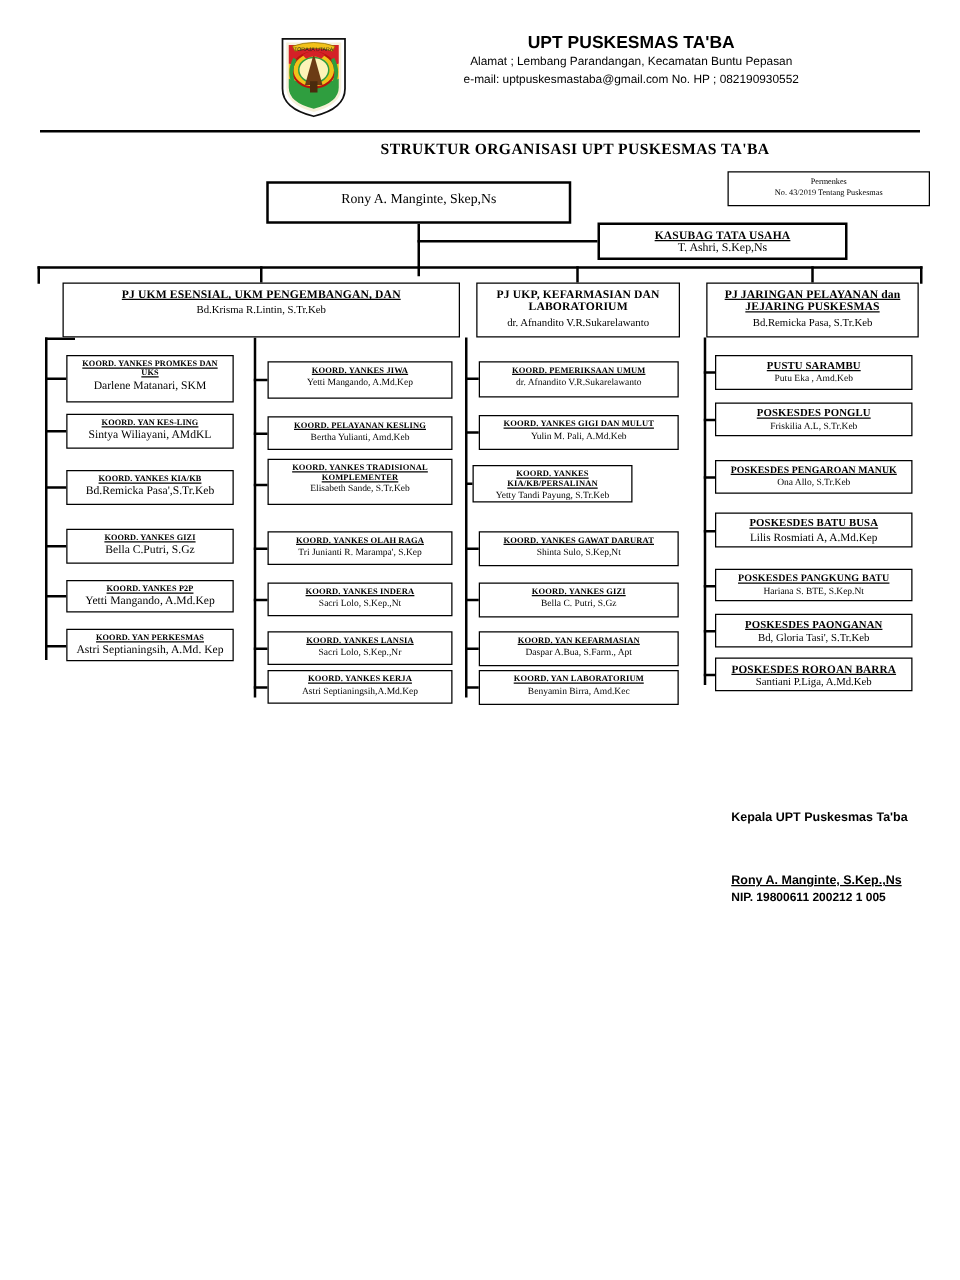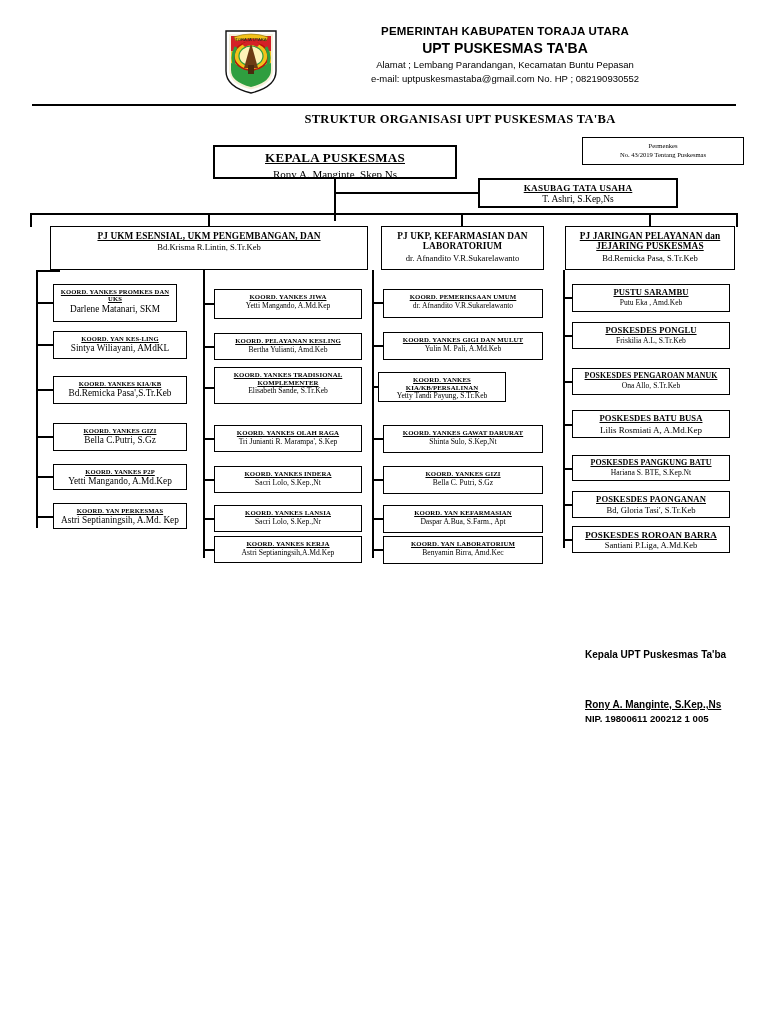--- a/index.html
+++ b/index.html
@@ -157,21 +157,20 @@
       <path d="M20 19 Q29 13 38 19 L35 22 Q29 18 23 22 Z" fill="#d42027"></path>
       <rect x="26" y="40" width="6" height="9" fill="#4a2a0d"></rect>
       <path d="M12 12 Q29 6 46 12 L44 16 Q29 11 14 16 Z" fill="#f2c21a" stroke="#8a6a00" stroke-width="0.6"></path>
       <text x="29" y="15.5" font-size="4.2" text-anchor="middle" fill="#222" font-family="'Liberation Sans',sans-serif">TORAJA UTARA</text>
       <path d="M44 22 Q50 33 44 44" fill="none" stroke="#2f9e3f" stroke-width="3"></path>
       <path d="M14 22 Q8 33 14 44" fill="none" stroke="#2f9e3f" stroke-width="3"></path>
     </svg>
   </div>
 
   <div class="kop-lines">
-    <div class="kop-l1">PEMERINTAH KABUPATEN TORAJA UTARA</div>
     <div class="kop-l3">UPT PUSKESMAS TA'BA</div>
     <div class="kop-l4">Alamat ; Lembang Parandangan, Kecamatan Buntu Pepasan</div>
     <div class="kop-l5">e-mail: uptpuskesmastaba@gmail.com    No. HP ; 082190930552</div>
   </div>
 
   <div id="kop-rule"></div>
 </div>
 
 <div id="doc-title">STRUKTUR ORGANISASI UPT PUSKESMAS TA'BA</div>
 
@@ -190,21 +189,20 @@
 <div class="ln" style="left:36px; top:270px; width:2.4px; height:258px;"></div>
 <div class="ln" style="left:36px; top:270px; width:24px; height:2.4px;"></div>
 
 <div class="ln" style="left:203px; top:270px; width:2.4px; height:288px;"></div>
 
 <div class="ln" style="left:372px; top:270px; width:2.4px; height:288px;"></div>
 
 <div class="ln" style="left:563px; top:270px; width:2.4px; height:278px;"></div>
 
 <div class="box heavy" id="b-kepala">
-  <span class="ttl">KEPALA PUSKESMAS</span>
   <span class="nm">Rony A. Manginte, Skep,Ns</span>
 </div>
 
 <div class="box" id="b-permen">
   <span class="nm">Permenkes</span>
   <span class="nm">No. 43/2019 Tentang Puskesmas</span>
 </div>
 
 <div class="box heavy" id="b-tu">
   <span class="ttl">KASUBAG TATA USAHA</span>
@@ -221,21 +219,21 @@
   <span class="ttl nound">LABORATORIUM</span>
   <span class="nm">dr. Afnandito V.R.Sukarelawanto</span>
 </div>
 
 <div class="box mid pj" id="b-pj3">
   <span class="ttl">PJ JARINGAN PELAYANAN  dan</span>
   <span class="ttl">JEJARING PUSKESMAS</span>
   <span class="nm">Bd.Remicka Pasa, S.Tr.Keb</span>
 </div>
 
-<div class="box mid k c1" style="left:53px; top:284px; width:124px; height:38px;">
+<div class="box mid k c1" style="left:53px; top:284px; width:134px; height:38px;">
   <span class="ttl">KOORD. YANKES PROMKES DAN</span>
   <span class="ttl">UKS</span>
   <span class="nm">Darlene Matanari, SKM</span>
 </div>
 <div class="ln" style="left:36px; top:302px; width:18px; height:2.2px;"></div>
 
 <div class="box mid k c1" style="left:53px; top:331px; width:134px; height:28px;">
   <span class="ttl">KOORD. YAN KES-LING</span>
   <span class="nm">Sintya Wiliayani, AMdKL</span>
 </div>

